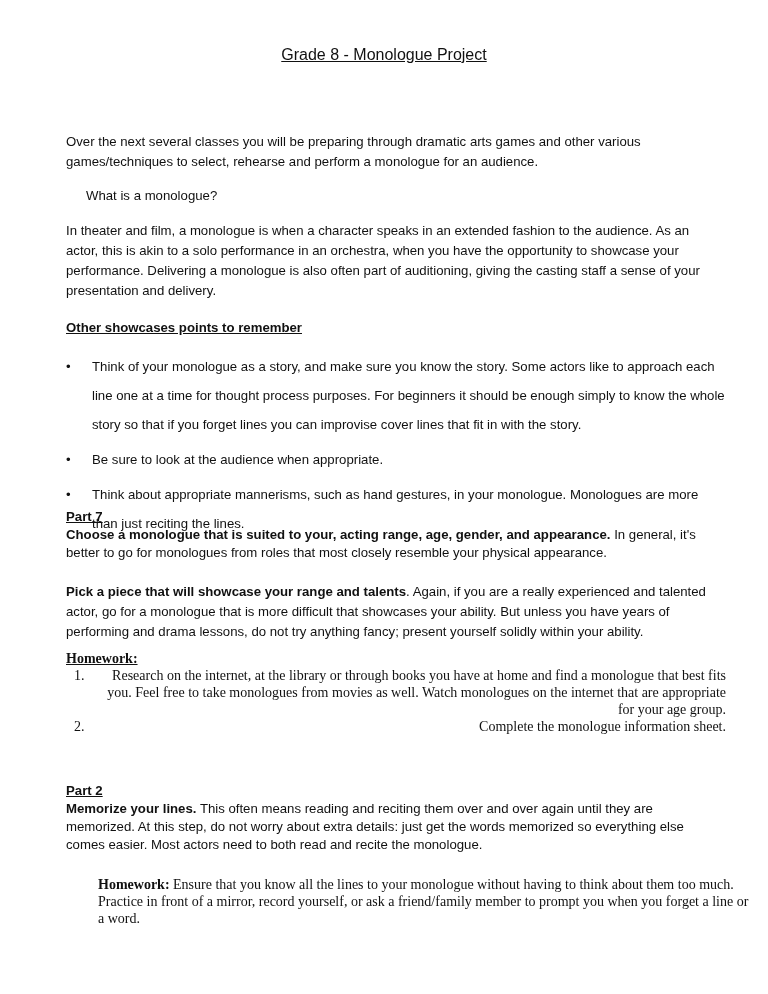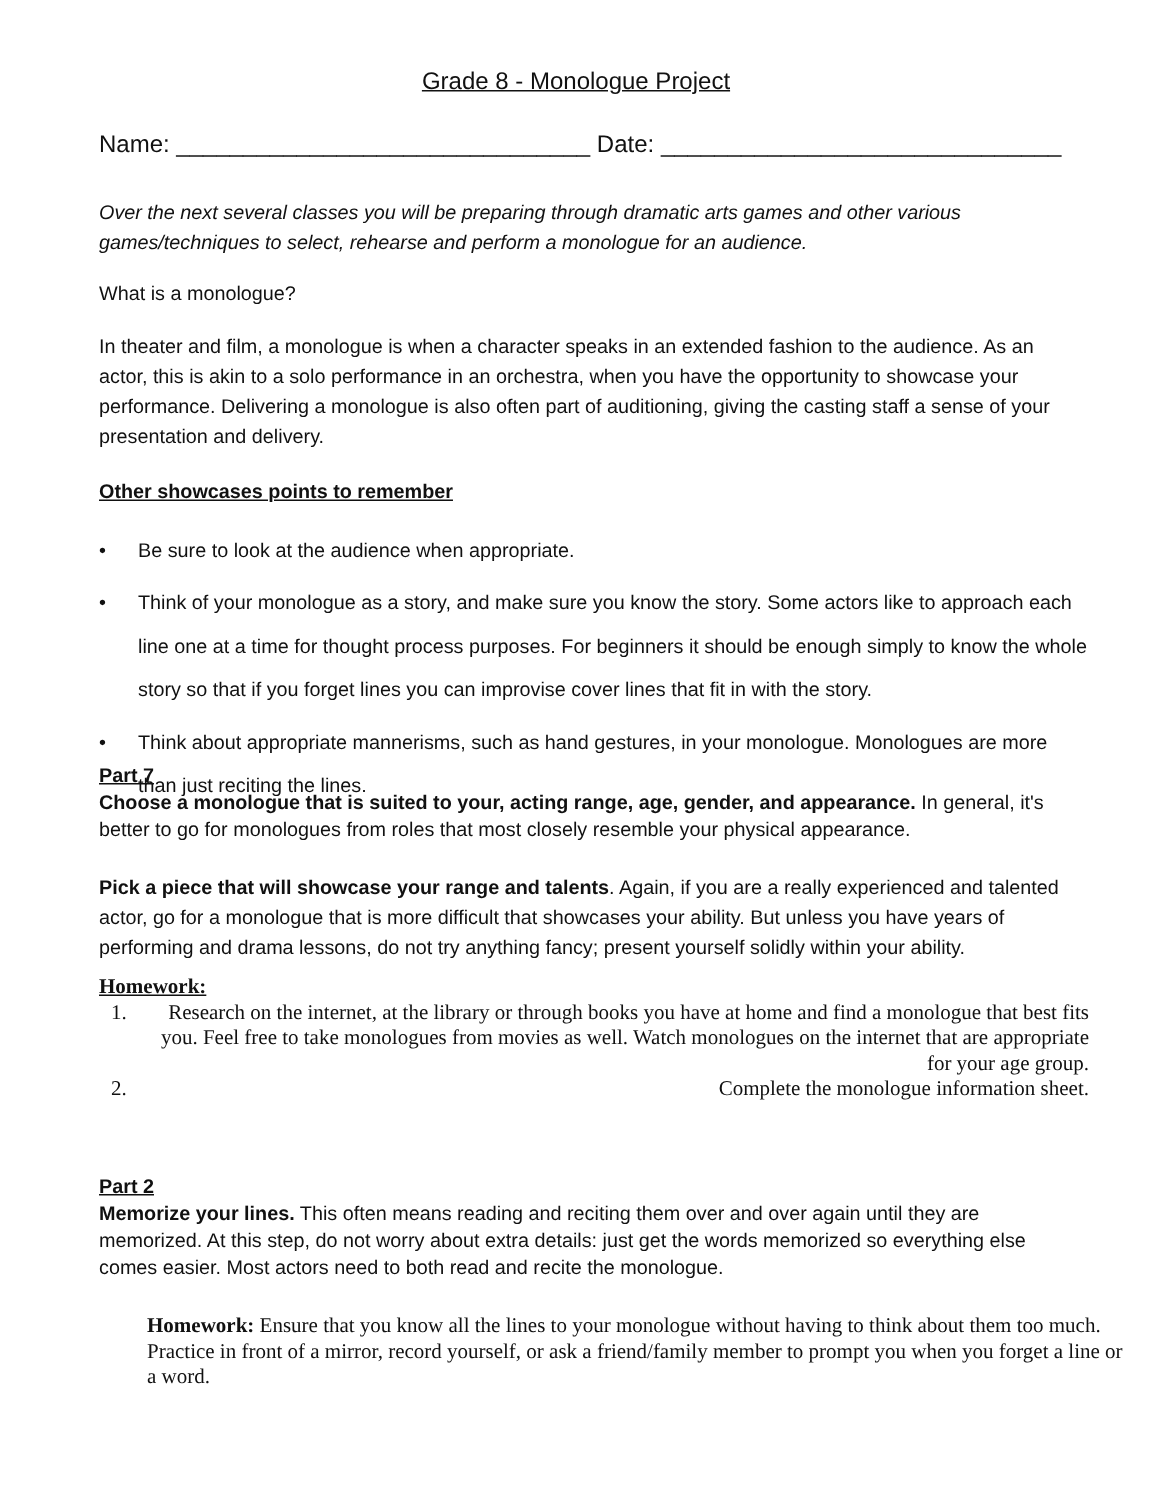--- a/index.html
+++ b/index.html
@@ -19,38 +19,32 @@
   .hw ol { margin:0; padding:0 0 0 22px; }
   .hw li { padding-left:2px;text-align:right; }
 </style>
 </head>
 <body>
 
 <div class="page">
 
   <div class="title sans">Grade 8 - Monologue Project</div>
 
-  <div class="namedate sans">
-    <span>Name:</span>
-    <span>_______________________________</span>
-    <span>Date:</span>
-    <span>______________________________</span>
-  </div>
 
-  <div class="p sans" style="top:132px;font-style:italic;">Over the next several classes you will be preparing through dramatic arts games and other various games/techniques to select, rehearse and perform a monologue for an audience.</div>
+  <div class="p sans" style="top:132px;">Over the next several classes you will be preparing through dramatic arts games and other various games/techniques to select, rehearse and perform a monologue for an audience.</div>
 
-  <div class="p sans" style="top:186px;">What is a monologue?</div>
+  <div class="p sans" style="top:186px;margin-left:20px;">What is a monologue?</div>
 
   <div class="p sans" style="top:221px;">In theater and film, a monologue is when a character speaks in an extended fashion to the audience. As an actor, this is akin to a solo performance in an orchestra, when you have the opportunity to showcase your performance. Delivering a monologue is also often part of auditioning, giving the casting staff a sense of your presentation and delivery.</div>
 
   <div class="p sans b u" style="top:318px;">Other showcases points to remember</div>
 
   <ul class="bullets sans" style="top:352px;">
+    <li>Think of your monologue as a story, and make sure you know the story. Some actors like to approach each line one at a time for thought process purposes. For beginners it should be enough simply to know the whole story so that if you forget lines you can improvise cover lines that fit in with the story.</li>
     <li>Be sure to look at the audience when appropriate.</li>
-    <li>Think of your monologue as a story, and make sure you know the story. Some actors like to approach each line one at a time for thought process purposes. For beginners it should be enough simply to know the whole story so that if you forget lines you can improvise cover lines that fit in with the story.</li>
     <li>Think about appropriate mannerisms, such as hand gestures, in your monologue. Monologues are more than just reciting the lines.</li>
   </ul>
 
   <div class="p sans" style="top:508px; line-height:18px;">
     <div class="b u">Part 7</div>
     <div><span class="b">Choose a monologue that is suited to your, acting range, age, gender, and appearance.</span><span> In general, it's better to go for monologues from roles that most closely resemble your physical appearance.</span></div>
   </div>
 
   <div class="p sans" style="top:582px; line-height:20px;">
     <span class="b">Pick a piece that will showcase your range and talents</span><span>. Again, if you are a really experienced and talented actor, go for a monologue that is more difficult that showcases your ability. But unless you have years of performing and drama lessons, do not try anything fancy; present yourself solidly within your ability.</span>

